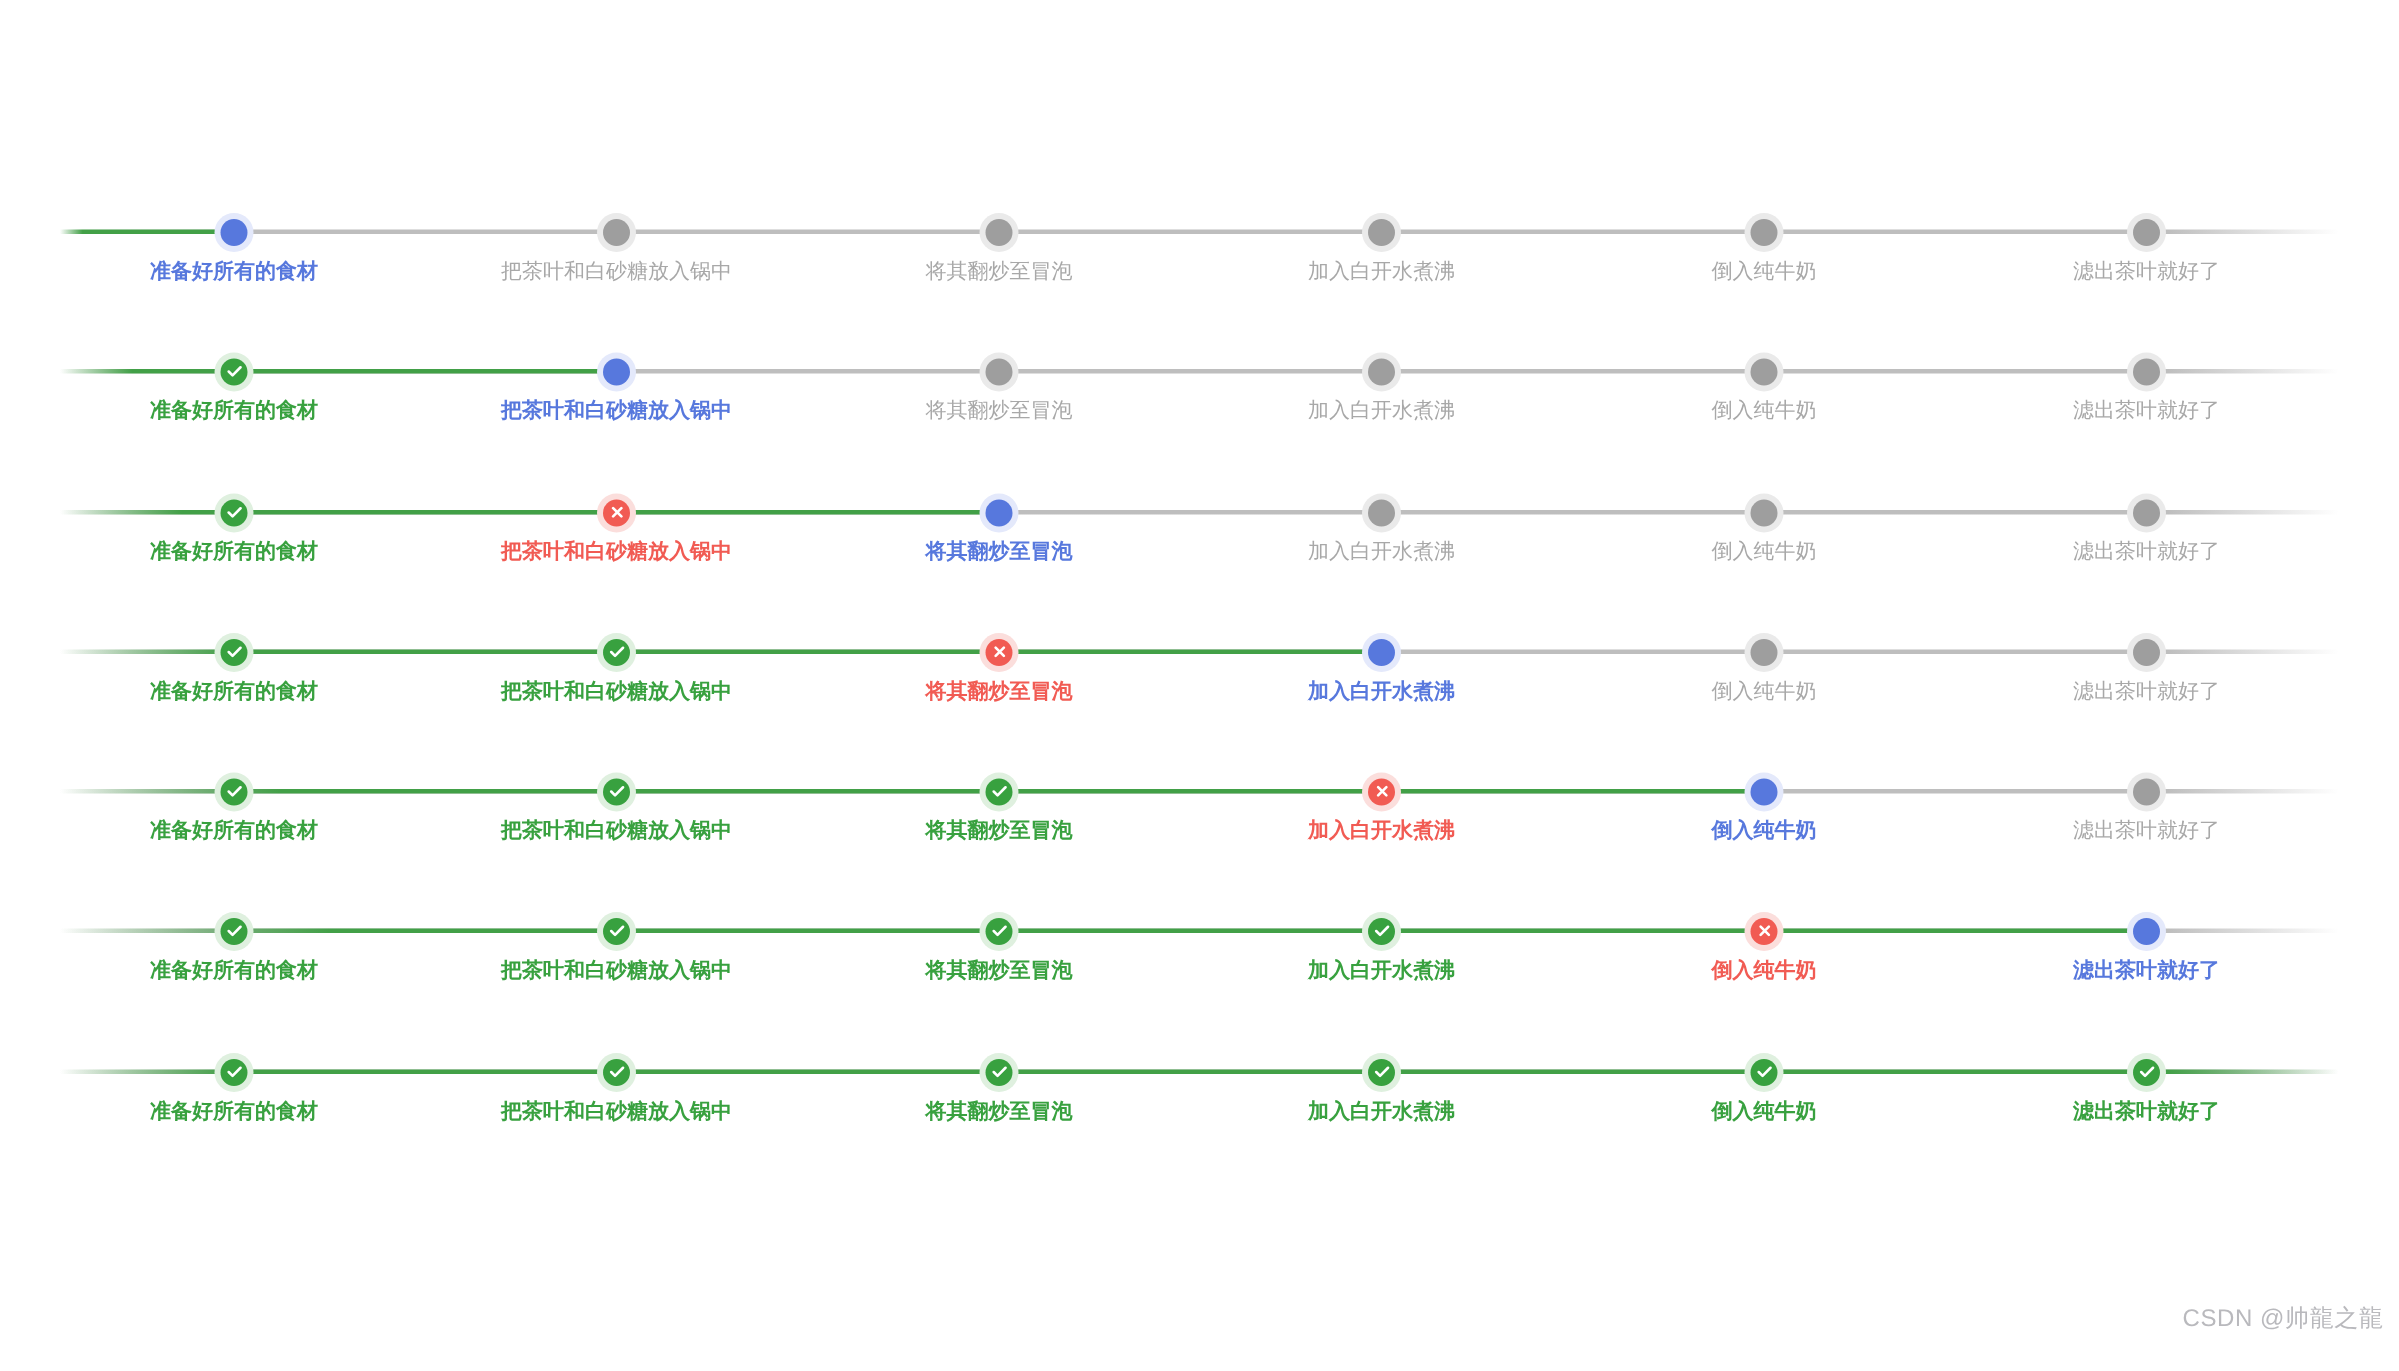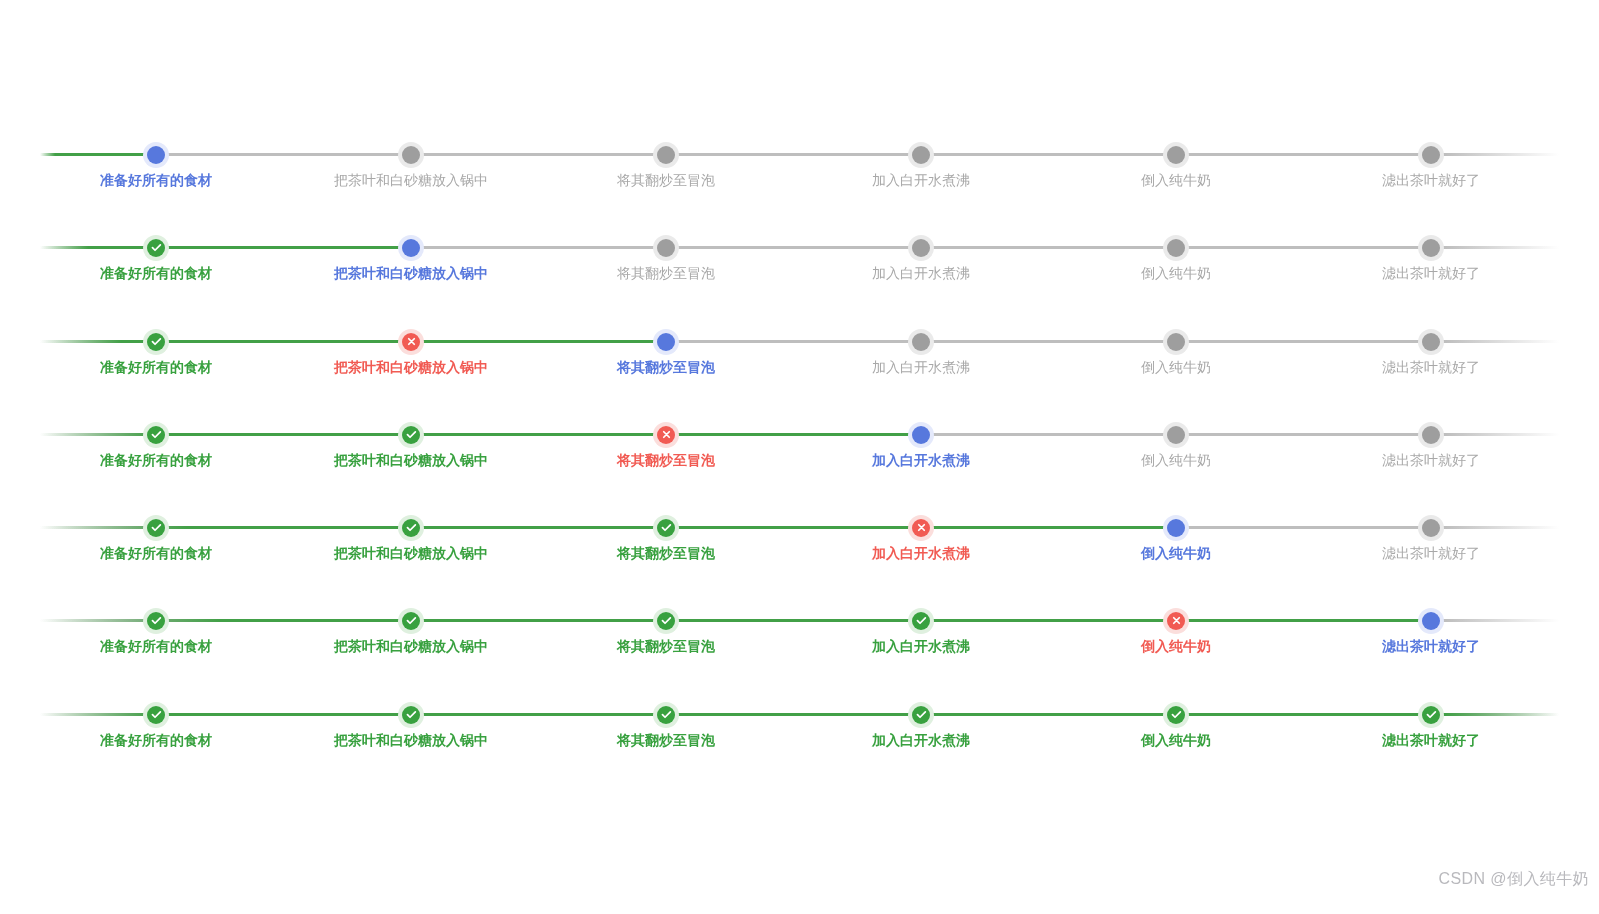--- a/index.html
+++ b/index.html
@@ -509,15 +509,15 @@
               <svg class="glyph" viewBox="0 0 12 12" aria-hidden="true">
                 <path d="M1.6 6.2 L4.4 9 L10.2 3.1" fill="none" stroke="#ffffff" stroke-width="1.9" stroke-linecap="round" stroke-linejoin="round"></path>
               </svg>
             </div>
           </div>
           <div class="label">滤出茶叶就好了</div>
         </div>
       </div>
     </div>
 
-  <div class="watermark">CSDN @倒入纯牛奶</div>
+  <div class="watermark">CSDN @帅龍之龍</div>
 
 </div>
 
 </body></html>

